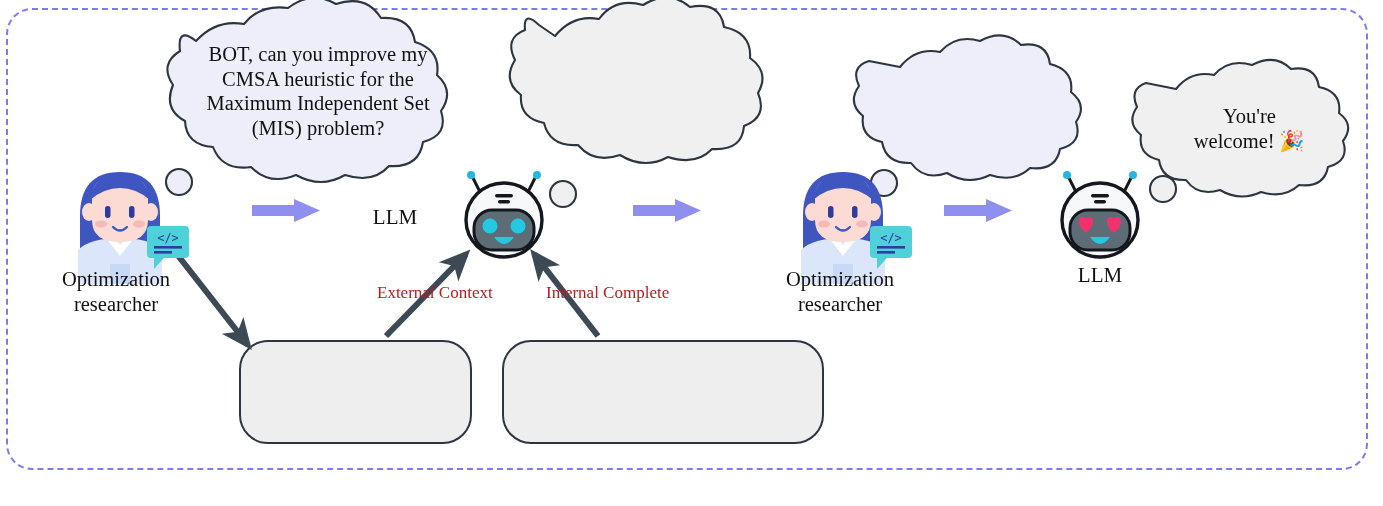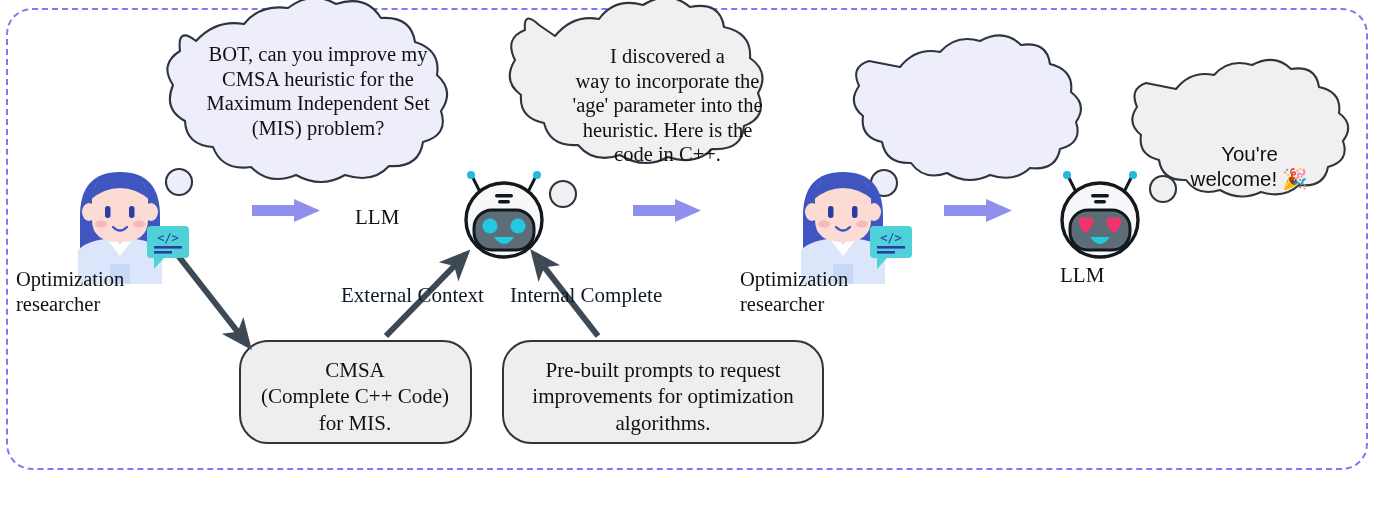--- a/index.html
+++ b/index.html
@@ -26,37 +26,37 @@
   #bubble4-text{left:1152px;top:104px;width:195px;font-size:20.5px;}
 
   .node-text{
     position:absolute;text-align:center;color:#111111;
     font-family:"Liberation Serif",serif;line-height:1.25;white-space:pre-line;
   }
   #cmsa-text{left:243px;top:357px;width:224px;font-size:21px;}
   #prompts-text{left:508px;top:357px;width:310px;font-size:21px;}
 
   .edge-label{
-    position:absolute;color:#0f172a;font-family:"Liberation Serif",serif;
-    font-size:21px;white-space:nowrap;
+    position:absolute;color:#b91c1c;font-family:"Liberation Serif",serif;
+    font-size:17px;white-space:nowrap;margin-left:36px;
   }
   #label-external{left:341px;top:283px;}
   #label-internal{left:510px;top:283px;}
 
   .actor-label{
-    position:absolute;text-align:left;color:#111111;
+    position:absolute;text-align:center;color:#111111;
     font-family:"Liberation Serif",serif;font-size:20.5px;line-height:1.22;
     white-space:pre-line;
   }
   #actor1-label{left:16px;top:267px;width:200px;}
   #actor2-label{left:740px;top:267px;width:200px;}
   #llm1-label{left:355px;top:205px;width:80px;font-size:21px;}
   #llm2-label{left:1060px;top:263px;width:80px;font-size:21px;}
 
-  .emoji{font-family:Liberation Sans, sans-serif;font-size:19px;margin-top:38px;}
+  .emoji{font-family:Liberation Serif, serif;font-size:19px;}
 </style>
 </head>
 <body>
 
 <div id="stage">
 
   <div class="dashed-frame"></div>
 
   <svg class="layer" viewBox="0 0 1383 506">
     <defs>
@@ -202,34 +202,23 @@
       <path d="M24,61 c-9,-7 -9,-16 -3,-16 c2.6,0 3,1.6 3,3 c0,-1.4 0.4,-3 3,-3 c6,0 6,9 -3,16 Z" fill="#f0336c"></path>
       <path d="M52,61 c-9,-7 -9,-16 -3,-16 c2.6,0 3,1.6 3,3 c0,-1.4 0.4,-3 3,-3 c6,0 6,9 -3,16 Z" fill="#f0336c"></path>
       <path d="M28,65 q10,14 20,0 Z" fill="#24c8e0"></path>
     </g>
   </svg>
 
   <div class="bubble-text" id="bubble1-text">BOT, can you improve my
 CMSA heuristic for the
 Maximum Independent Set
 (MIS) problem?</div>
-  <div class="bubble-text" id="bubble2-text">I discovered a
-way to incorporate the
-'age' parameter into the
-heuristic.  Here is the
-code in C++.</div>
   <div class="bubble-text emoji" id="bubble4-text">You're
 welcome! 🎉</div>
 
-  <div class="node-text" id="cmsa-text">CMSA
-(Complete C++ Code)
-for MIS.</div>
-  <div class="node-text" id="prompts-text">Pre-built prompts to request
-improvements for optimization
-algorithms.</div>
 
   <div class="edge-label" id="label-external">External Context</div>
   <div class="edge-label" id="label-internal">Internal Complete</div>
 
   <div class="actor-label" id="actor1-label">Optimization
 researcher</div>
   <div class="actor-label" id="llm1-label">LLM</div>
   <div class="actor-label" id="actor2-label">Optimization
 researcher</div>
   <div class="actor-label" id="llm2-label">LLM</div>

